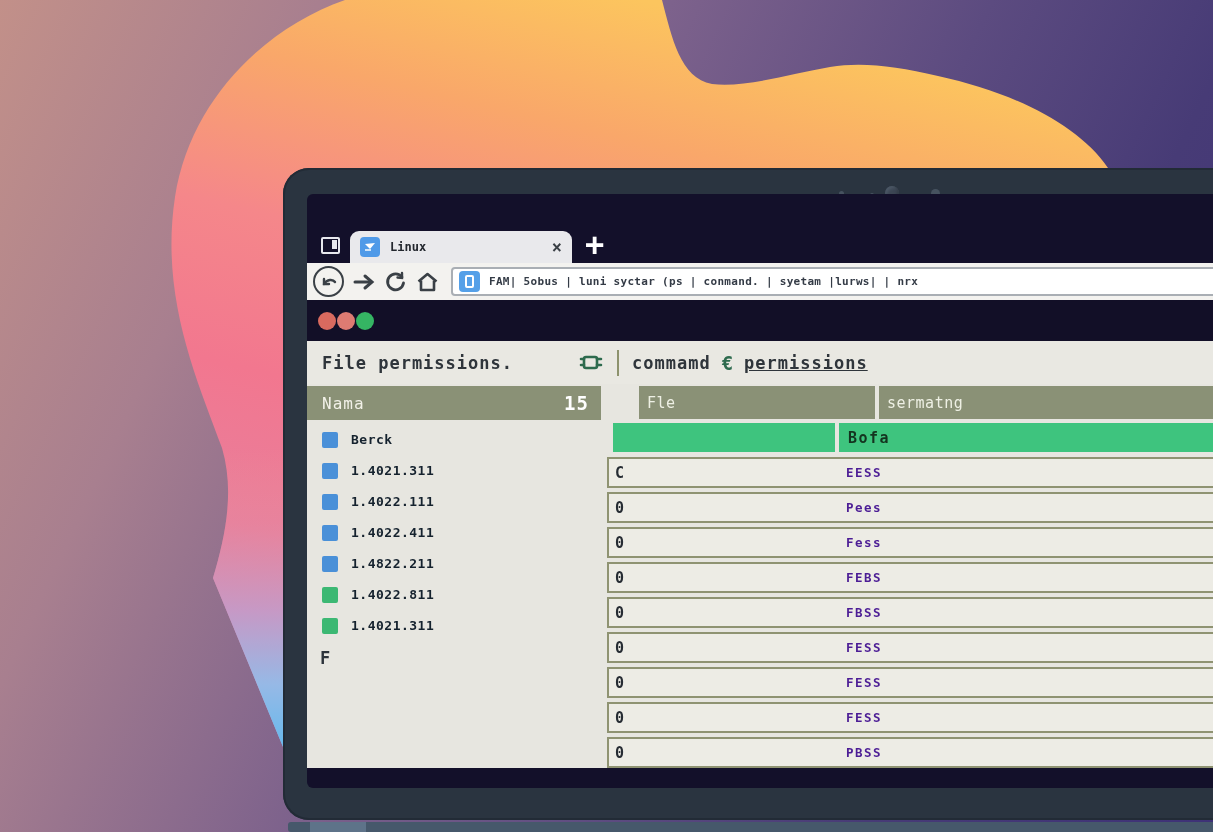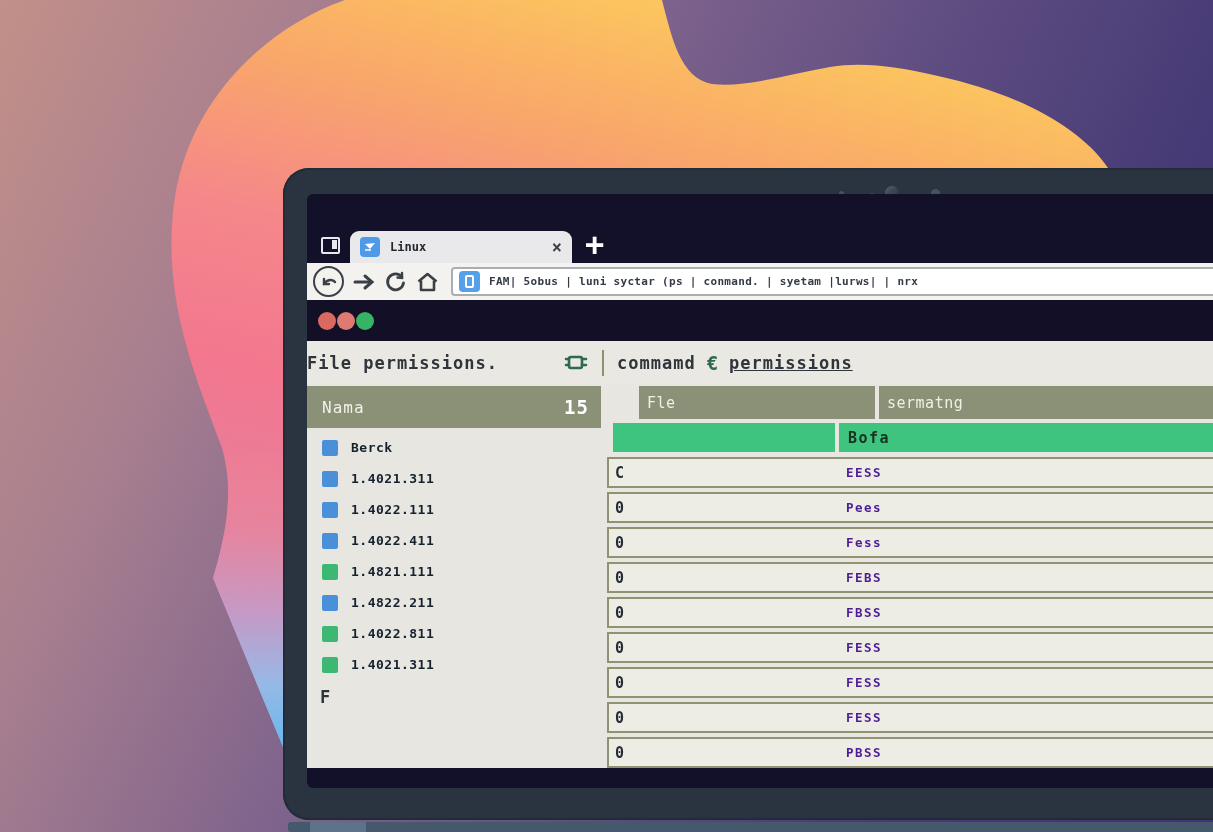--- a/index.html
+++ b/index.html
@@ -44,31 +44,31 @@
   .urlbox{flex:1;height:29px;margin-left:12px;background:#fff;border:2px solid #a9aeb4;border-radius:4px;
     display:flex;align-items:center;padding:0 6px;overflow:hidden;white-space:nowrap;box-sizing:border-box;}
   .urlicon{width:21px;height:21px;border-radius:4px;background:#55a0e8;margin-right:9px;flex:none;position:relative;}
   .urlicon::after{content:'';position:absolute;left:6px;top:4px;right:6px;bottom:4px;border:2px solid #fff;border-radius:2px;}
   .urltext{font-size:11px;color:#343b46;font-weight:700;letter-spacing:0.3px;}
 
   .pagehead{height:41px;background:#120f27;display:flex;align-items:center;padding-left:11px;}
   .dot{width:18px;height:18px;border-radius:50%;margin-right:1px;flex:none;}
 
   .toolbar{height:43px;background:#e9e8e2;display:flex;align-items:center;font-size:17px;color:#2f353b;font-weight:700;}
-  .tb-title{letter-spacing:1px;}
+  .tb-title{margin-left:15px;letter-spacing:1px;}
   .chip-icon{margin-left:66px;display:flex;}
   .tb-divider{width:2px;height:26px;background:#8d926d;margin-left:14px;}
   .tb-cmd{margin-left:13px;letter-spacing:1px;}
   .tb-euro{margin-left:11px;color:#2e6b4e;font-size:19px;}
   .tb-perm{margin-left:11px;letter-spacing:1px;text-decoration:underline;}
 
   
   .content{position:relative;height:384px;background:#e7e6e0;}
   .lpanel{position:absolute;left:0;top:2px;width:294px;}
-  .lheader{height:42px;background:#8a9176;color:#f2f1e8;display:flex;align-items:center;
+  .lheader{height:34px;background:#8a9176;color:#f2f1e8;display:flex;align-items:center;
     padding:0 12px 0 15px;font-size:16px;letter-spacing:1px;}
   .lcount{margin-left:auto;font-size:19px;font-weight:700;color:#fff;}
   .lrows{padding-top:4px;}
   .lrow{height:31px;display:flex;align-items:center;padding-left:15px;}
   .sq{width:16px;height:16px;border-radius:2px;margin-right:13px;flex:none;}
   .llabel{font-size:13px;color:#15222e;letter-spacing:0.5px;font-weight:700;}
   .lfooter{margin-top:7px;padding-left:13px;font-size:17px;color:#2c333b;font-weight:700;}
 
   .rpanel{position:absolute;left:300px;top:2px;right:0;}
   .rheader{height:33px;display:flex;}
@@ -217,24 +217,20 @@
             </div>
             <div class="lrow">
               <span class="sq" style="background: rgb(74, 144, 216);"></span>
               <span class="llabel">1.4022.111</span>
             </div>
             <div class="lrow">
               <span class="sq" style="background: rgb(74, 144, 216);"></span>
               <span class="llabel">1.4022.411</span>
             </div>
             <div class="lrow">
-              <span class="sq" style="background: rgb(60, 184, 115);"></span>
-              <span class="llabel">1.4821.111</span>
-            </div>
-            <div class="lrow">
               <span class="sq" style="background: rgb(74, 144, 216);"></span>
               <span class="llabel">1.4822.211</span>
             </div>
             <div class="lrow">
               <span class="sq" style="background: rgb(60, 184, 115);"></span>
               <span class="llabel">1.4022.811</span>
             </div>
             <div class="lrow">
               <span class="sq" style="background: rgb(60, 184, 115);"></span>
               <span class="llabel">1.4021.311</span>

